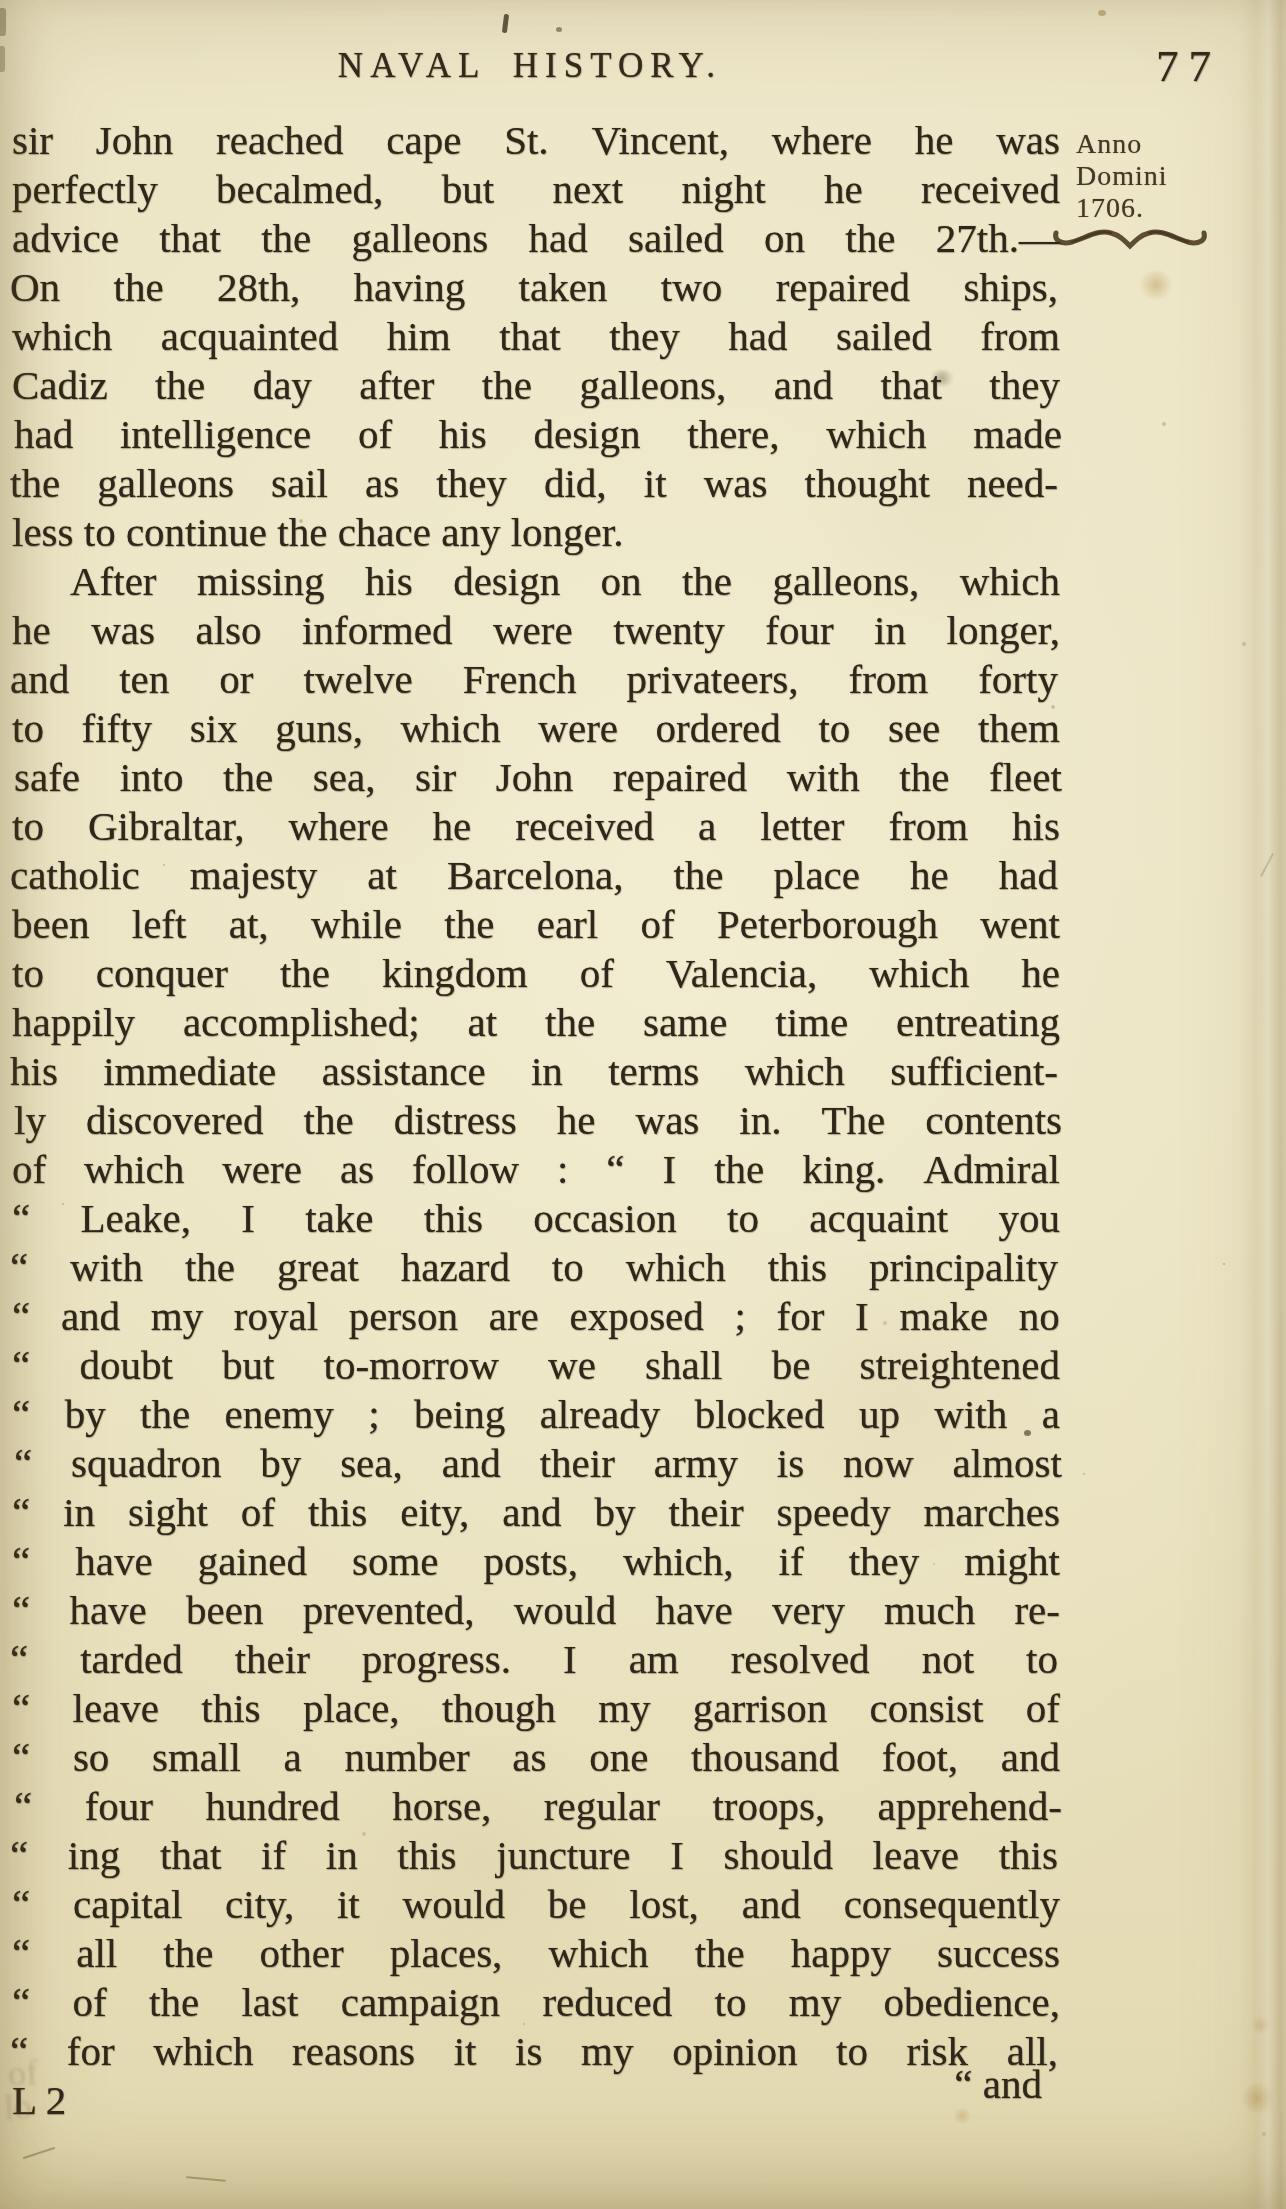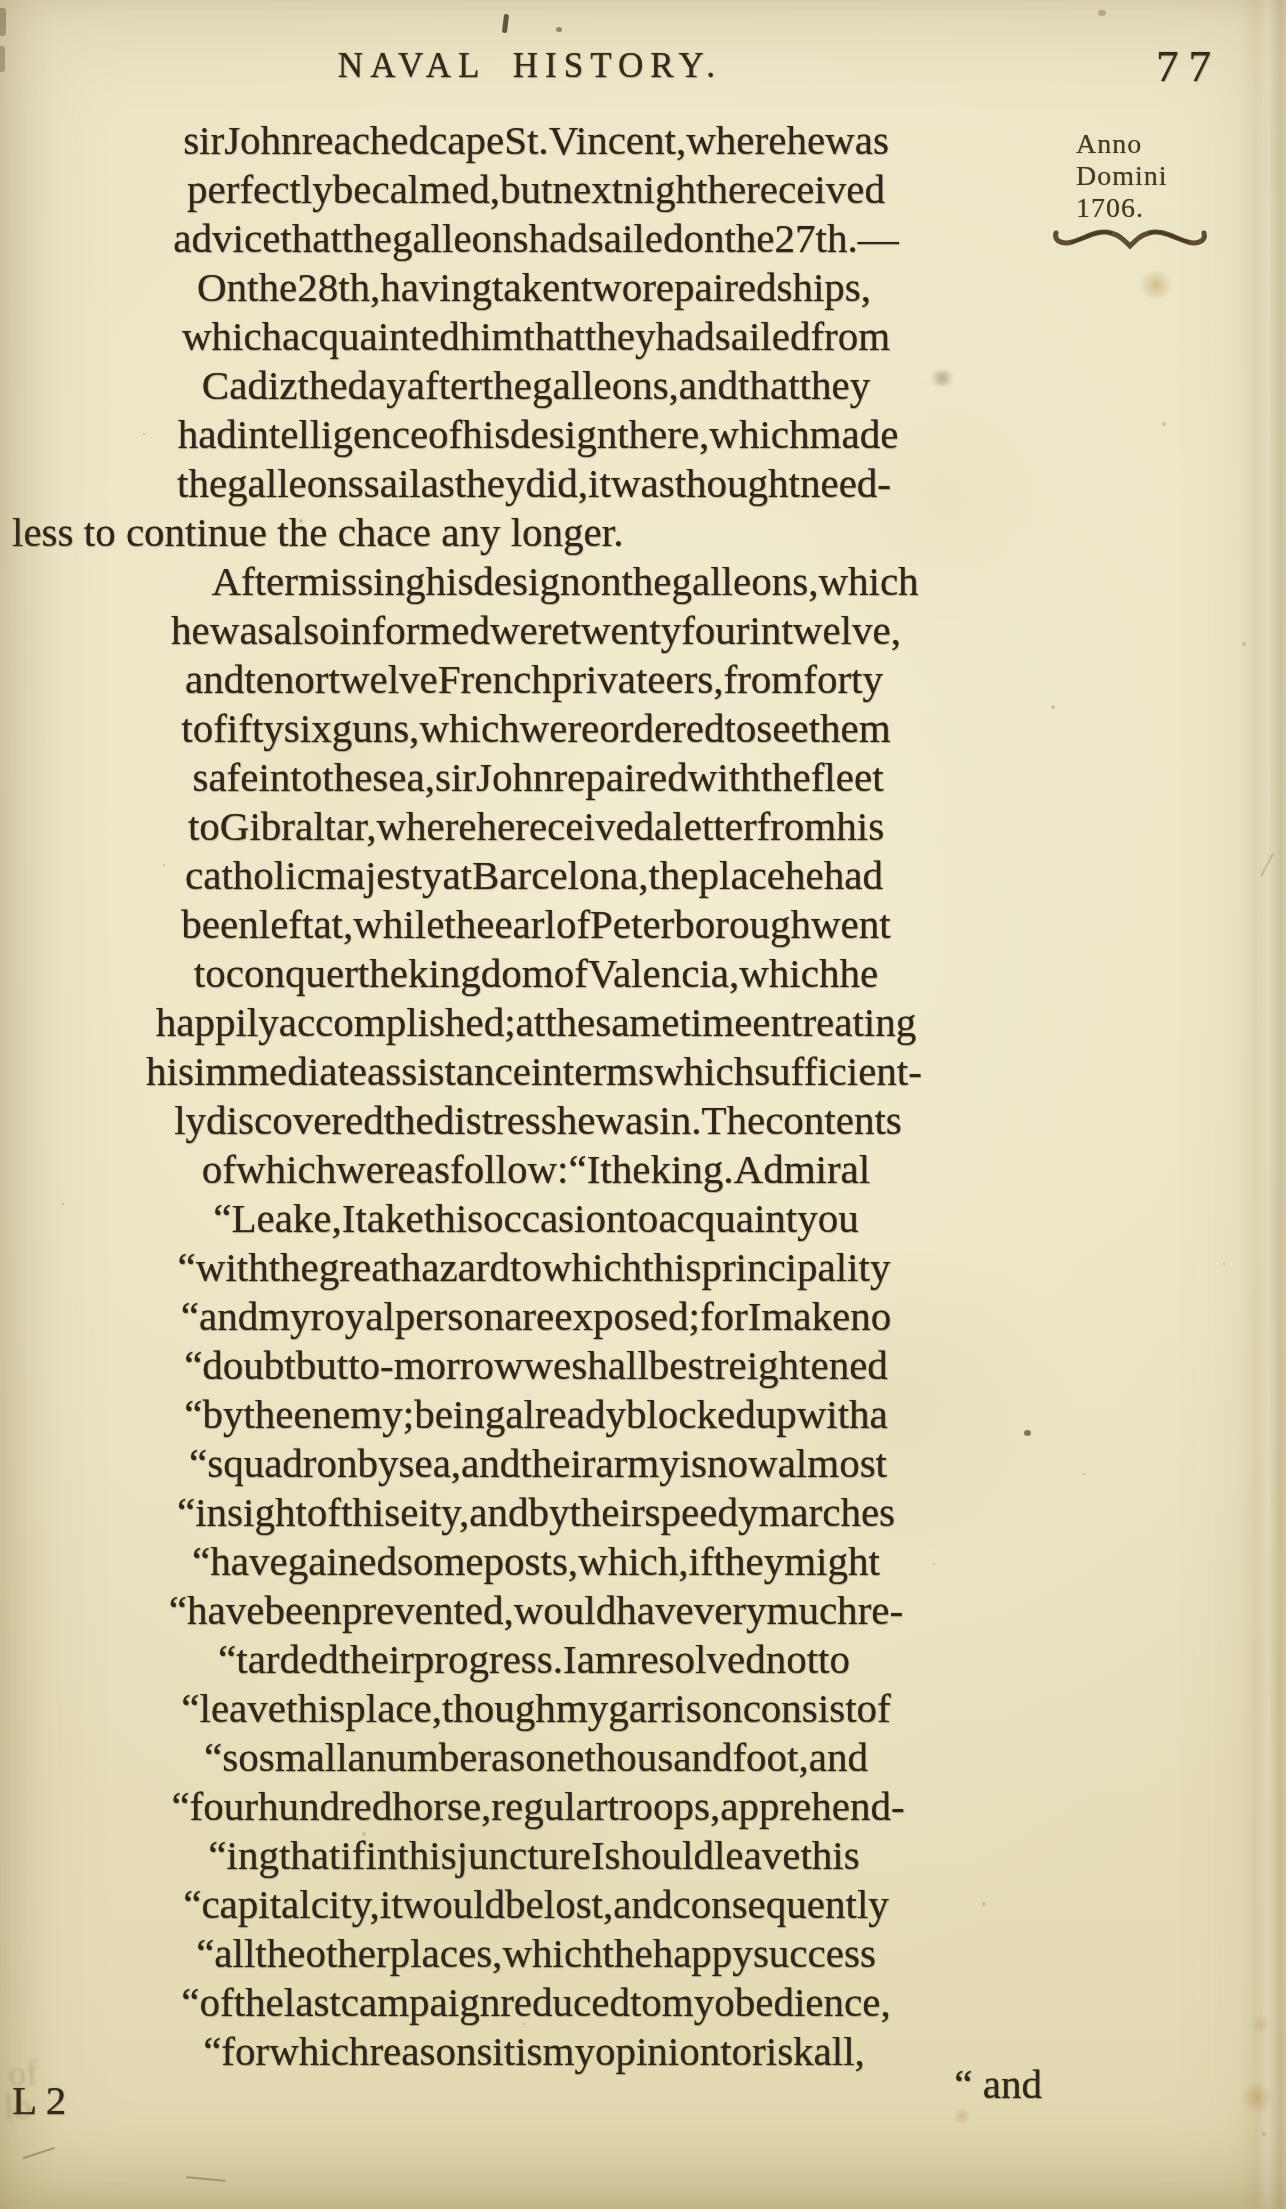--- a/index.html
+++ b/index.html
@@ -38,21 +38,21 @@
   
   .marginnote{position:absolute;left:1076px;top:128px;width:140px;text-align:left;
     font-size:28px;line-height:32px;letter-spacing:1px;color:#443728;
     text-shadow:0 0 1px rgba(60,46,26,.55);}
   .flourish{position:absolute;left:1053px;top:220px;width:156px;height:30px;}
 
   
   .bt{position:absolute;left:12px;top:116px;width:1048px;
     text-shadow:0 0 1px rgba(50,40,22,.6),.6px .9px 1px rgba(60,48,26,.32);}
   .ln,.sig-row{height:49px;line-height:49px;font-size:41px;white-space:nowrap;}
-  .ln{display:flex;justify-content:center;}
+  .ln{display:flex;justify-content:space-between;}
   .ln.end{display:block;}
   .ln.ind{padding-left:58px;}
   .ln:nth-child(4n){transform:translateX(-2px);}
   .ln:nth-child(7n){transform:translateX(2px);}
   .sig-row{position:relative;text-align:left;}
   .catchword{position:absolute;right:18px;top:-16px;}
 
   
   .stain{position:absolute;border-radius:50%;pointer-events:none;}
   .stA{left:1138px;top:270px;width:36px;height:30px;background:radial-gradient(circle,rgba(172,128,58,.38),rgba(172,128,58,0) 70%);}
@@ -207,21 +207,21 @@
       </div>
     <div class="ln">
         <span>he</span>
         <span>was</span>
         <span>also</span>
         <span>informed</span>
         <span>were</span>
         <span>twenty</span>
         <span>four</span>
         <span>in</span>
-        <span>twelve,</span>
+        <span>longer,</span>
       </div>
     <div class="ln">
         <span>and</span>
         <span>ten</span>
         <span>or</span>
         <span>twelve</span>
         <span>French</span>
         <span>privateers,</span>
         <span>from</span>
         <span>forty</span>

